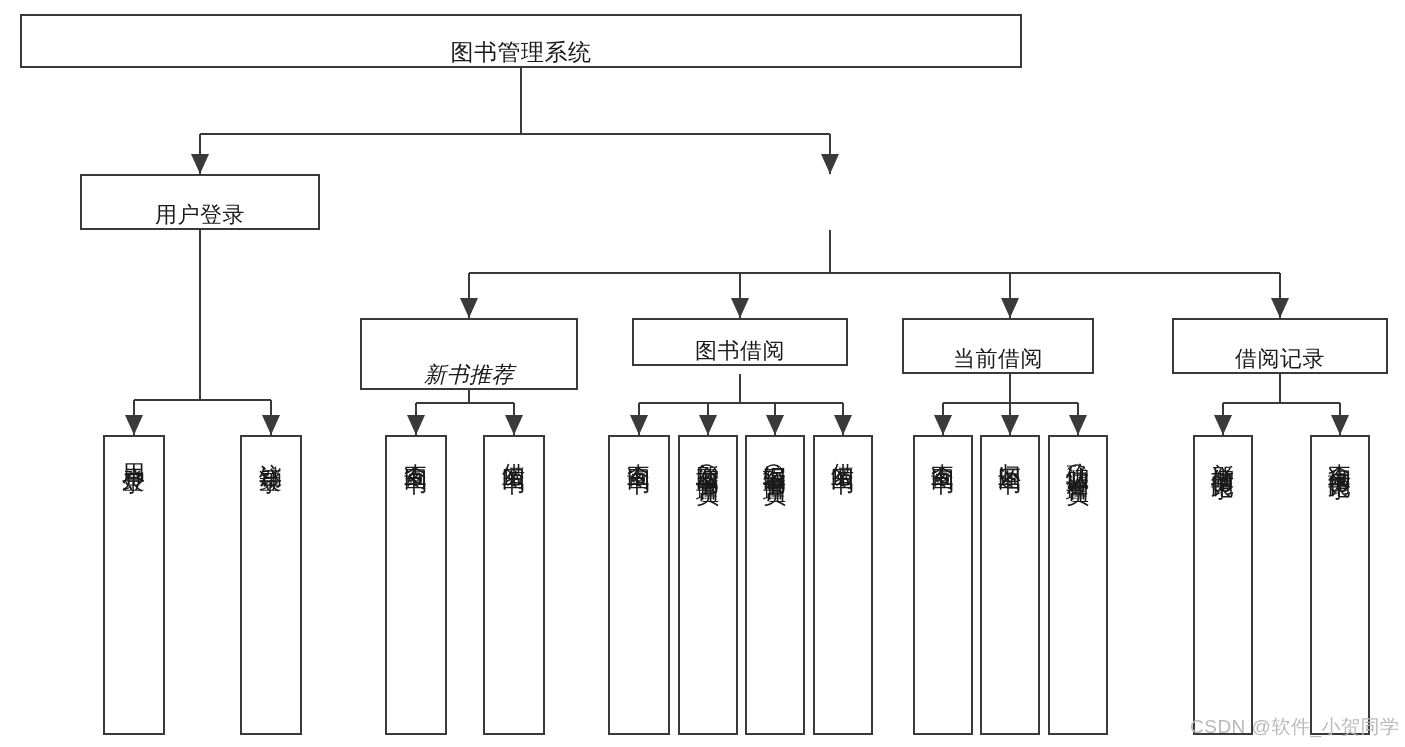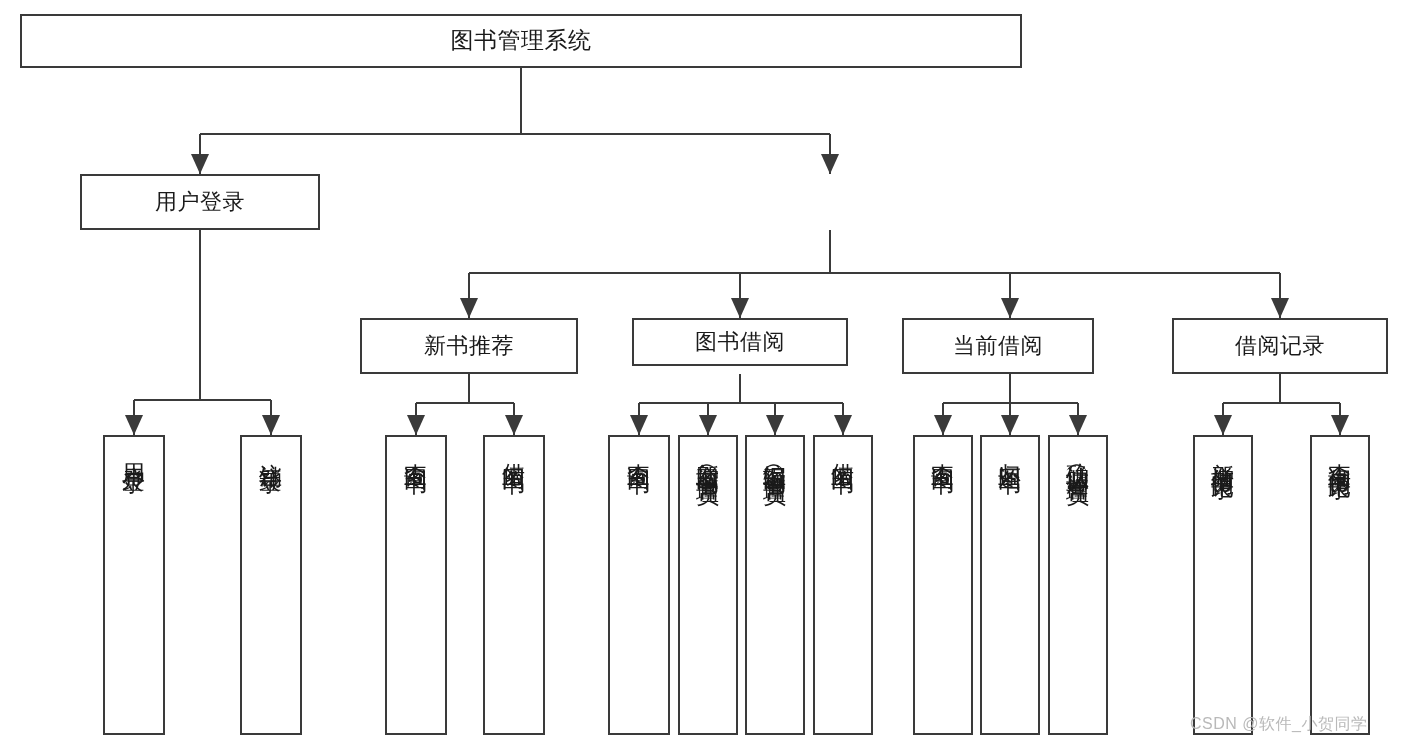--- a/index.html
+++ b/index.html
@@ -24,21 +24,21 @@
     width: 1405px;
     height: 747px;
     pointer-events: none;
   }
   .node {
     position: absolute;
     box-sizing: border-box;
     border: 2.5px solid #3a3a3a;
     background: #ffffff;
     display: flex;
-    align-items: center;
+    align-items: flex-end;
     justify-content: center;
     color: #1a1a1a;
   }
   .node .label {
     display: block;
     text-align: center;
     line-height: 1.18;
     letter-spacing: 0.5px;
   }
   .node.horizontal .label {
@@ -55,21 +55,21 @@
   .node.vertical .label {
     writing-mode: vertical-rl;
     text-orientation: upright;
     font-size: 23px;
     line-height: 1.05;
     letter-spacing: 3px;
     white-space: nowrap;
   }
   .watermark {
     position: absolute;
-    font-size: 16px;
+    font-size: 19px;
     color: #b9b9b9;
     white-space: nowrap;
     letter-spacing: 0.5px;
   }
 </style>
 </head>
 <body>
 
 <div id="canvas">
 
@@ -129,21 +129,21 @@
     </svg>
 
   <div class="node root horizontal" style="left: 20px; top: 14px; width: 1002px; height: 54px;">
     <span class="label">图书管理系统</span>
   </div>
 
   <div class="node horizontal" style="left: 80px; top: 174px; width: 240px; height: 56px;">
     <span class="label">用户登录</span>
   </div>
 
-  <div class="node horizontal" style="left: 360px; top: 318px; width: 218px; height: 56px;">
+  <div class="node horizontal" style="left: 360px; top: 318px; width: 218px; height: 72px; font-style: italic;">
     <span class="label">新书推荐</span>
   </div>
   <div class="node horizontal" style="left: 632px; top: 318px; width: 216px; height: 48px;">
     <span class="label">图书借阅</span>
   </div>
   <div class="node horizontal" style="left: 902px; top: 318px; width: 192px; height: 56px;">
     <span class="label">当前借阅</span>
   </div>
   <div class="node horizontal" style="left: 1172px; top: 318px; width: 216px; height: 56px;">
     <span class="label">借阅记录</span>

